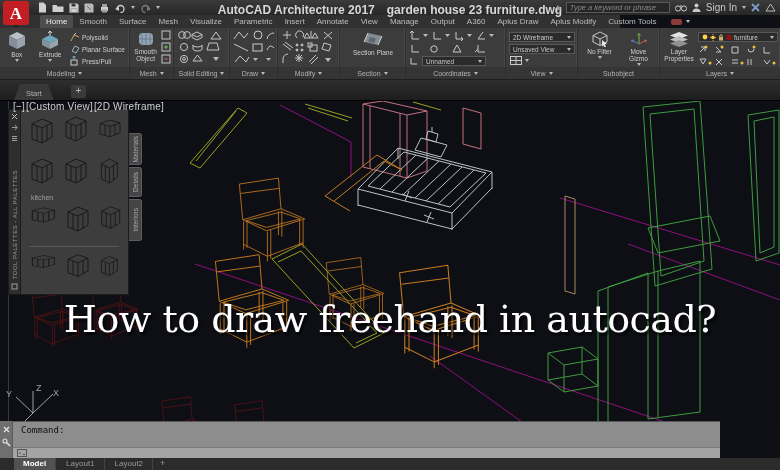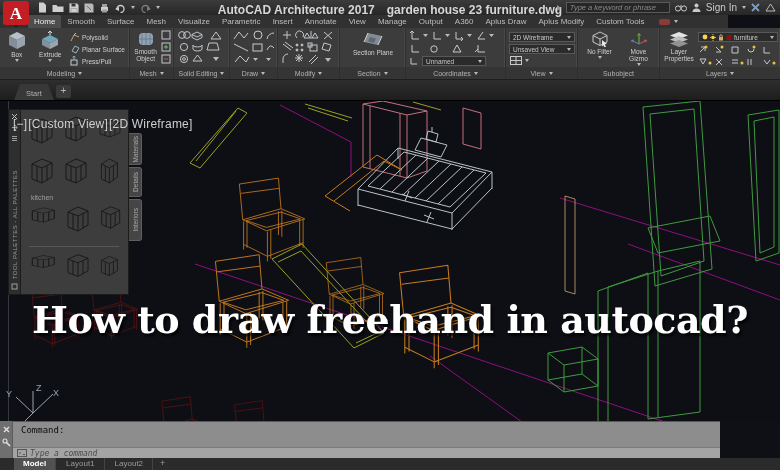--- a/index.html
+++ b/index.html
@@ -14,50 +14,50 @@
 .apptitle{position:absolute;left:50%;top:3px;transform:translateX(-50%);font-size:12px;font-weight:bold;color:#d6d6d6;white-space:nowrap}
 .apptitle .doc{margin-left:12px;font-weight:bold;color:#d6d6d6}
 .tbright{position:absolute;right:4px;top:1px;height:13px;display:flex;align-items:center;gap:5px}
 .searchbox{width:104px;height:11px;background:#262626;border:1px solid #5a5a5a;color:#bbb;font:italic 7.5px "Liberation Sans",sans-serif;padding:0 3px;outline:none}
 .searchbox::placeholder{color:#8a8a8a;font-style:italic}
 .signin{font-size:10px;color:#c9c9c9;white-space:nowrap}
 .ct{width:0;height:0;border-left:2.5px solid transparent;border-right:2.5px solid transparent;border-top:3px solid #b9b9b9}
 .tri-r{width:0;height:0;border-top:3px solid transparent;border-bottom:3px solid transparent;border-left:4px solid #9a9a9a}
 
 
-.ribbontabs{position:absolute;left:0;top:15px;width:728px;height:13px;background:#313131;display:flex;align-items:stretch;padding-left:28px;z-index:39}
+.ribbontabs{position:absolute;left:0;top:15px;width:620px;height:13px;background:#313131;display:flex;align-items:stretch;padding-left:40px;z-index:39}
 .rtab{font-size:8px;color:#bdbdbd;padding:2px 6px 0 6px;white-space:nowrap;cursor:default}
 .rtab.active{background:#4d4d4d;color:#ececec;border-radius:2px 2px 0 0}
 .rtab-extra{display:flex;align-items:center;gap:3px;margin-left:8px}
 
 
 .panels{position:absolute;left:0;top:28px;width:780px;height:52px;display:flex;z-index:38;background:#3c3c3c;border-bottom:1px solid #1e1e1e}
 .panel{display:flex;flex-direction:column;border-right:1px solid #2e2e2e;box-shadow:inset -1px 0 0 #484848}
 .pbody{height:40px;display:flex;align-items:flex-start;padding:2px 2px 0 3px;gap:3px}
 .plabel{height:12px;background:#353535;color:#b2b2b2;font-size:7px;display:flex;align-items:center;justify-content:center;gap:3px}
 .bigbtn{display:flex;flex-direction:column;align-items:center;gap:1px;padding-top:1px}
 .bigbtn .lbl{font-size:6.5px;line-height:7px;text-align:center;color:#cfcfcf;white-space:normal}
 .mcol{display:flex;flex-direction:column;justify-content:flex-start}
 .mrow{display:flex;align-items:center;gap:2px;font-size:6.5px;color:#cfcfcf;height:12px}
 .dd{background:#2b2b2b;border:1px solid #585858;color:#c9c9c9;font-size:6.5px;display:flex;align-items:center;padding:0 3px;gap:2px;height:10px}
 .dd .ct{margin-left:auto}
 .vcol{display:flex;flex-direction:column;gap:2px;padding-top:2px}
 
 
-.ftabs{position:absolute;left:0;top:80px;width:780px;height:20px;background:linear-gradient(#2e2e2e,#1d1d1d);display:flex;align-items:flex-end;padding-left:14px;gap:2px;z-index:37}
+.ftabs{position:absolute;left:0;top:80px;width:780px;height:20px;background:linear-gradient(#2e2e2e,#1d1d1d);display:flex;align-items:flex-end;padding-left:14px;gap:17px;z-index:37}
 .ftab{height:16px;padding:3px 12px 0 12px;font-size:7.5px;color:#b0b0b0;background:#383838;clip-path:polygon(6px 0,calc(100% - 6px) 0,100% 100%,0 100%);display:flex;align-items:center;gap:5px}
 .ftab.active{background:#4a4a4a;color:#e6e6e6}
 .ftab-plus{width:15px;height:13px;margin-bottom:2px;background:#3a3a3a;border-radius:2px;color:#b5b5b5;font-size:10px;line-height:12px;text-align:center}
 
 
 .canvas{position:absolute;left:0;top:100px;width:780px;height:321px;background:#0d0f15;overflow:hidden;border-top:1px solid #000}
 .canvas .edge{position:absolute;left:8px;top:0;width:1px;height:321px;background:#343840}
-.vpctl{position:absolute;left:13px;top:16px;font-size:12px;color:#cfcfcf;z-index:12;letter-spacing:0.2px}
+.vpctl{position:absolute;left:13px;top:0;font-size:10px;color:#cfcfcf;z-index:12;letter-spacing:0.2px}
 .vpctl span{margin-right:1px;cursor:default}
-.overlay{position:absolute;left:0;top:196px;width:780px;text-align:center;font-family:"DejaVu Serif","Liberation Serif",serif;font-weight:bold;font-size:38px;color:#fff;text-shadow:2px 3px 2px rgba(0,0,0,.7);white-space:nowrap;letter-spacing:-0.5px;z-index:30}
+.overlay{position:absolute;left:0;top:196px;width:780px;text-align:center;font-family:"DejaVu Serif","Liberation Serif",serif;font-weight:normal;font-size:38px;color:#fff;text-shadow:2px 3px 2px rgba(0,0,0,.7);white-space:nowrap;letter-spacing:-0.5px;z-index:30}
 .draw{position:absolute;left:0;top:0;z-index:5}
 
 
 .palette{position:absolute;left:8px;top:8px;width:134px;height:186px;z-index:10;display:flex}
 .pal-strip{width:13px;background:#2e2e2e;border:1px solid #1c1c1c;display:flex;flex-direction:column;align-items:center;padding:3px 0 4px 0;gap:4px}
 .pal-strip .spacer{flex:1}
 .vtext{writing-mode:vertical-rl;transform:rotate(180deg);font-size:6px;color:#9a9a9a;letter-spacing:.5px;white-space:nowrap;overflow:hidden;max-height:118px}
 .pal-main{width:108px;background:#3d3d3d;border:1px solid #1c1c1c;border-left:none;position:relative;display:flex;flex-direction:column}
 .kitchen{font-size:7px;color:#9f9f9f;padding:2px 0 1px 10px}
 .pal-sep{position:absolute;left:8px;top:136px;width:90px;height:1px;background:#585858}
@@ -640,21 +640,20 @@
         </svg>
     </div>
     <div class="cmd-hist">
       <div>Command:</div>
     </div>
     <div class="cmd-in">
       <svg width="10" height="8">
           <rect x="0.5" y="0.5" width="9" height="7" fill="none" stroke="#555"></rect>
           <path d="M2,4 l2,0 M6,5.5 h2" stroke="#555"></path>
         </svg>
-      <input placeholder="Type a command" style="">
     </div>
   </div>
 
   <div class="ltabs">
     <span class="ltab active">Model</span>
     <span class="ltab">Layout1</span>
     <span class="ltab">Layout2</span>
     <span class="ltab-plus">+</span>
   </div>
 

